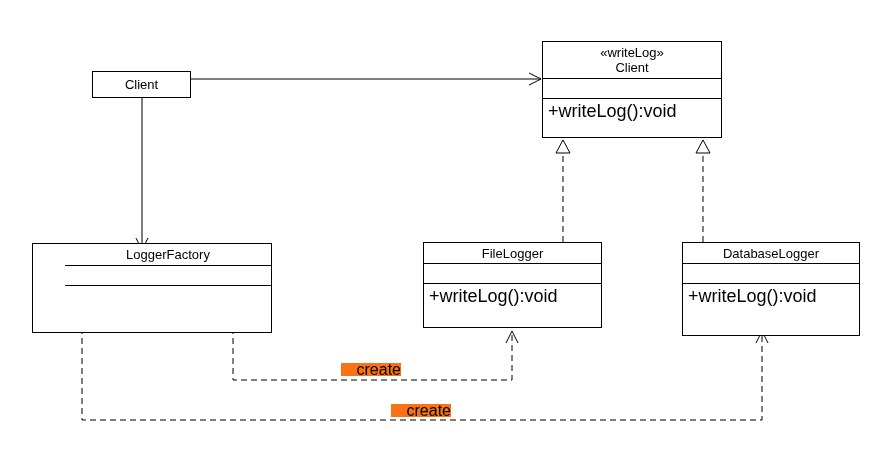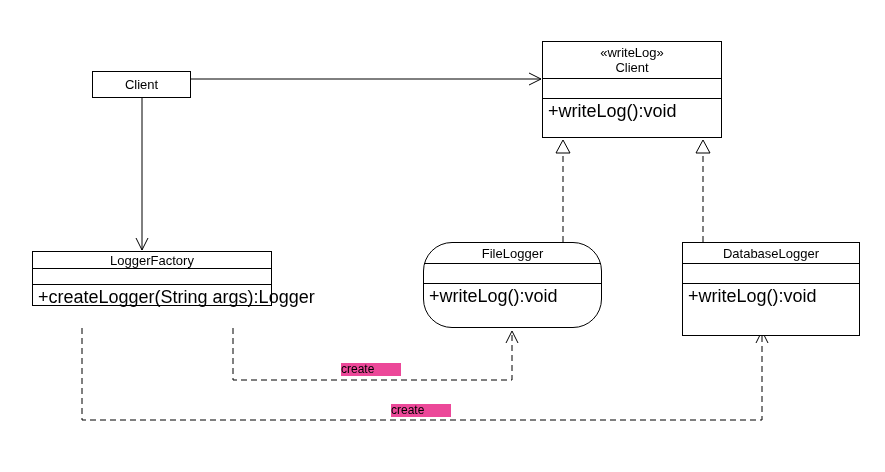--- a/index.html
+++ b/index.html
@@ -48,37 +48,37 @@
     align-items: center;
     justify-content: center;
     font-size: 13px;
   }
 
   
   #box-client        { left: 92px;  top: 71px;  width: 99px;  height: 27px; }
   #box-logger        { left: 542px; top: 41px;  width: 180px; height: 97px; }
   #box-logger .title-cmp   { height: 37px; }
   #box-logger .attrs-cmp   { height: 20px; }
-  #box-factory       { left: 32px;  top: 251px; width: 240px; height: 55px; }
+  #box-factory       { left: 32px;  top: 243px; width: 240px; height: 90px; padding-left: 32px; }
   #box-factory .title-cmp  { height: 22px; }
   #box-factory .attrs-cmp  { height: 20px; }
-  #box-file          { left: 423px; top: 242px; width: 179px; height: 86px; border-radius: 29px; }
+  #box-file          { left: 423px; top: 242px; width: 179px; height: 86px; }
   #box-file .title-cmp     { height: 21px; }
   #box-file .attrs-cmp     { height: 20px; }
   #box-db            { left: 682px; top: 242px; width: 178px; height: 94px; }
   #box-db .title-cmp       { height: 21px; }
   #box-db .attrs-cmp       { height: 20px; }
 
   .edge-label {
     position: absolute;
-    font-size: 12px;
+    font-size: 16px;
     line-height: 13px;
-    text-align: left;
+    text-align: right;
     width: 60px;
-    background: #ec4899;
+    background: #f97316;
   }
   #label-create-file { left: 341px; top: 363px; }
   #label-create-db   { left: 391px; top: 404px; }
 </style>
 </head>
 <body>
 
 <div class="canvas">
 
   <svg class="edges" viewBox="0 0 885 472" xmlns="http://www.w3.org/2000/svg">
@@ -125,23 +125,20 @@
     </div>
     <div class="cmp divider attrs-cmp"></div>
     <div class="cmp methods-cmp">
       <div>+writeLog():void</div>
     </div>
   </div>
 
   <div class="uml-class" id="box-factory">
     <div class="cmp divider title-cmp">LoggerFactory</div>
     <div class="cmp divider attrs-cmp"></div>
-    <div class="cmp methods-cmp">
-      <div>+createLogger(String args):Logger</div>
-    </div>
   </div>
 
   <div class="uml-class" id="box-file">
     <div class="cmp divider title-cmp">FileLogger</div>
     <div class="cmp divider attrs-cmp"></div>
     <div class="cmp methods-cmp">
       <div>+writeLog():void</div>
     </div>
   </div>
 

